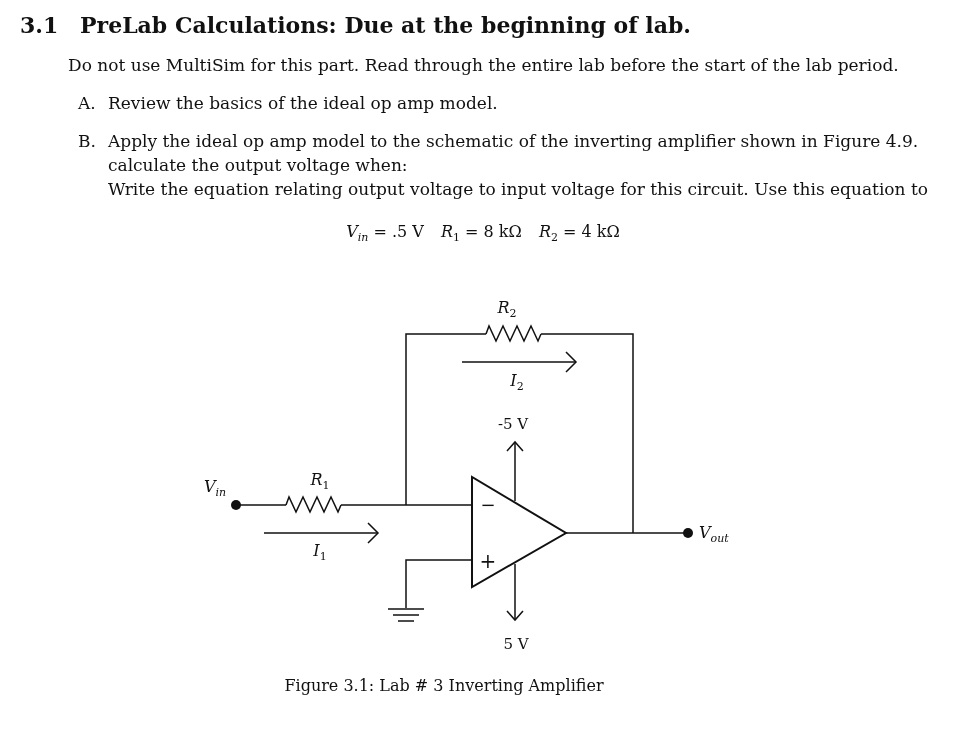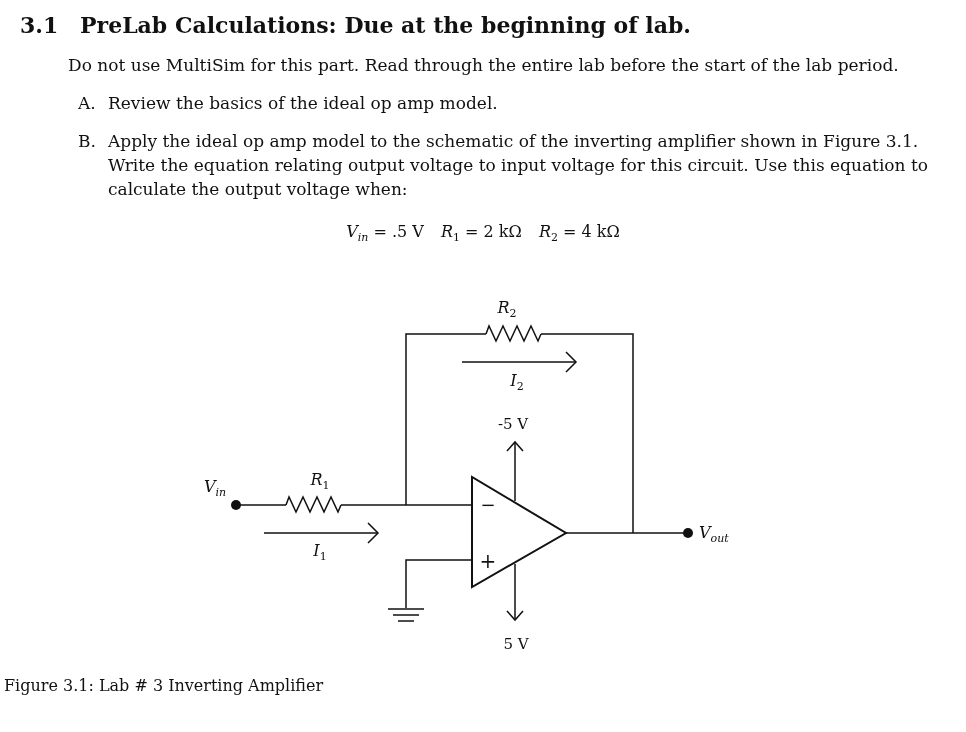--- a/index.html
+++ b/index.html
@@ -25,46 +25,46 @@
     .equation {
       position: absolute; top: 222px; left: 0; width: 966px;
       text-align: center; font-size: 16px;
     }
     .equation .term { margin: 0 6px; }
     .equation i { font-style: italic; }
     sub { font-size: 11px; }
     svg.circuit { position: absolute; left: 0; top: 0; }
     svg text { font-family: "DejaVu Serif", "Liberation Serif", serif; fill: #111; }
     .caption {
-      position: absolute; top: 676px; left: 4px; width: 864px;
-      text-align: left; font-size: 16px;
+      position: absolute; top: 676px; left: 12px; width: 864px;
+      text-align: center; font-size: 16px;
     }
   </style>
 </head>
 <body>
 
 <div class="heading">
   <span class="num">3.1</span><span>PreLab Calculations: Due at the beginning of lab.</span>
 </div>
 
 <div class="para intro">Do not use MultiSim for this part. Read through the entire lab before the start of the lab period.</div>
 
 <div class="para item itemA">
   <span class="label">A.</span><span>Review the basics of the ideal op amp model.</span>
 </div>
 
 <div class="para item itemB">
-  <div><span class="label">B.</span><span>Apply the ideal op amp model to the schematic of the inverting amplifier shown in Figure 3.1.</span></div>
+  <div><span class="label">B.</span><span>Apply the ideal op amp model to the schematic of the inverting amplifier shown in Figure 4.9.</span></div>
+  <div class="line2">calculate the output voltage when:</div>
   <div class="line2">Write the equation relating output voltage to input voltage for this circuit. Use this equation to</div>
-  <div class="line2">calculate the output voltage when:</div>
 </div>
 
 <div class="equation">
   <span class="term"><i>V</i><sub><i>in</i></sub> <span>= .5 V</span></span>
-  <span class="term"><i>R</i><sub>1</sub> <span>= 2 kΩ</span></span>
+  <span class="term"><i>R</i><sub>1</sub> <span>= 8 kΩ</span></span>
   <span class="term"><i>R</i><sub>2</sub> <span>= 4 kΩ</span></span>
 </div>
 
 <svg class="circuit" width="966" height="732" viewBox="0 0 966 732">
   <g stroke="#111" stroke-width="1.5" fill="none">
 
     <polyline points="406,505 406,334 486,334"></polyline>
     <polyline points="486,334 489,326 496,341 503,326 510,341 517,326 524,341 531,326 538,341 541,334"></polyline>
     <polyline points="541,334 633,334 633,533"></polyline>
 

